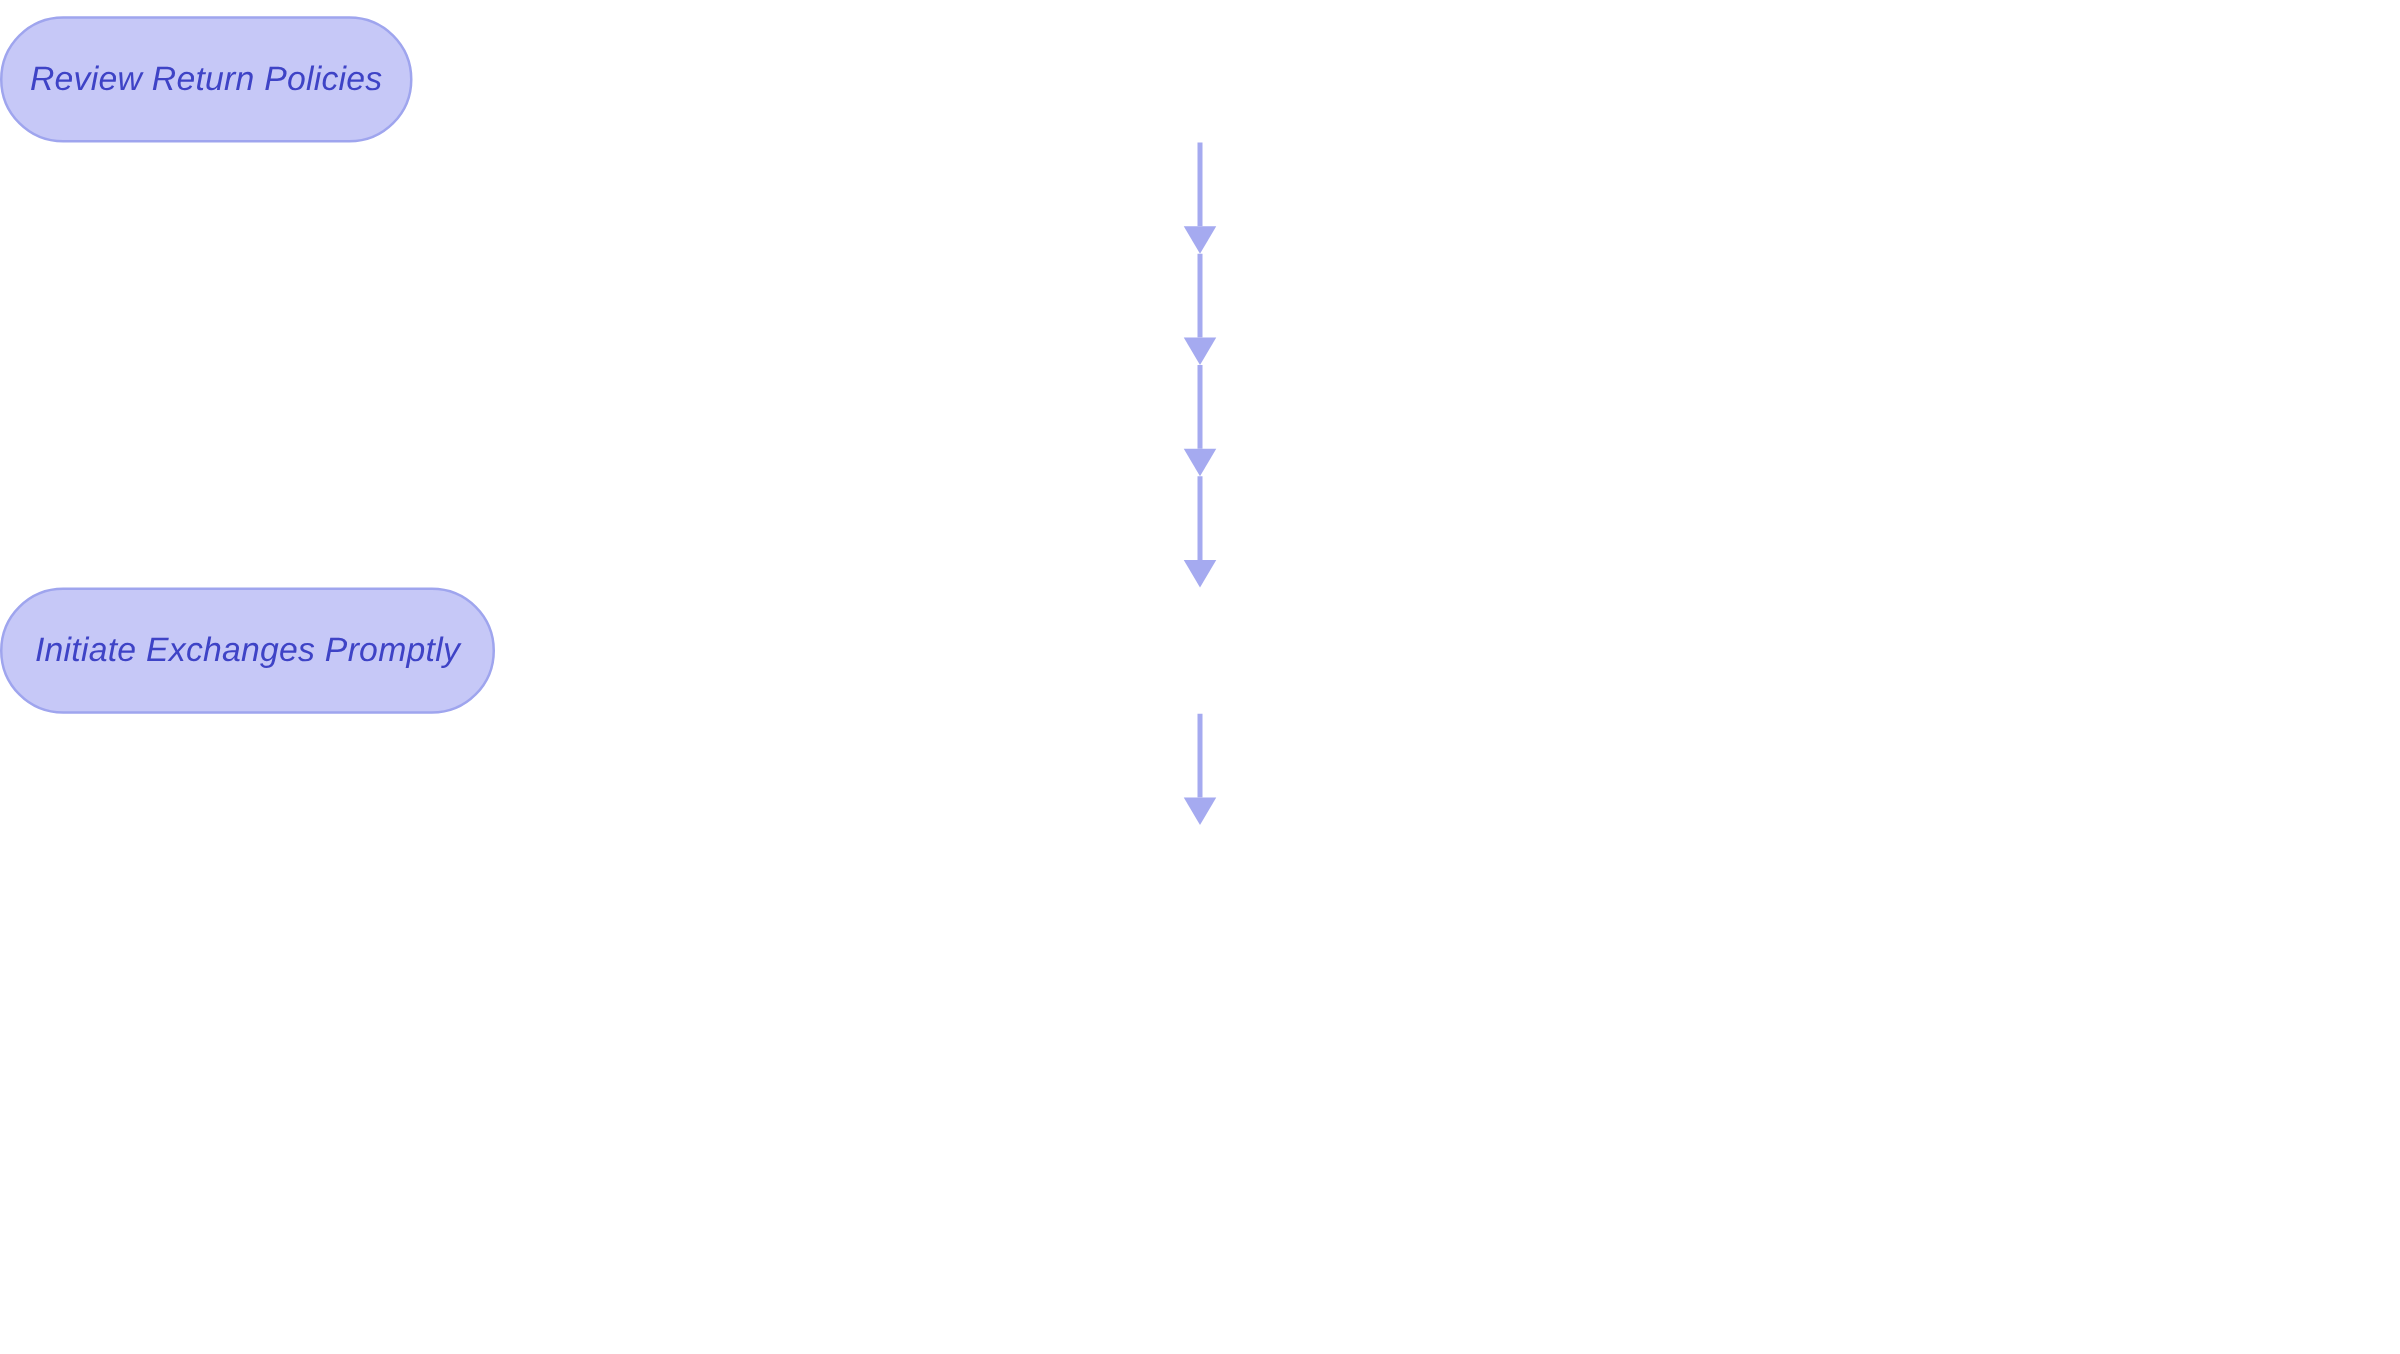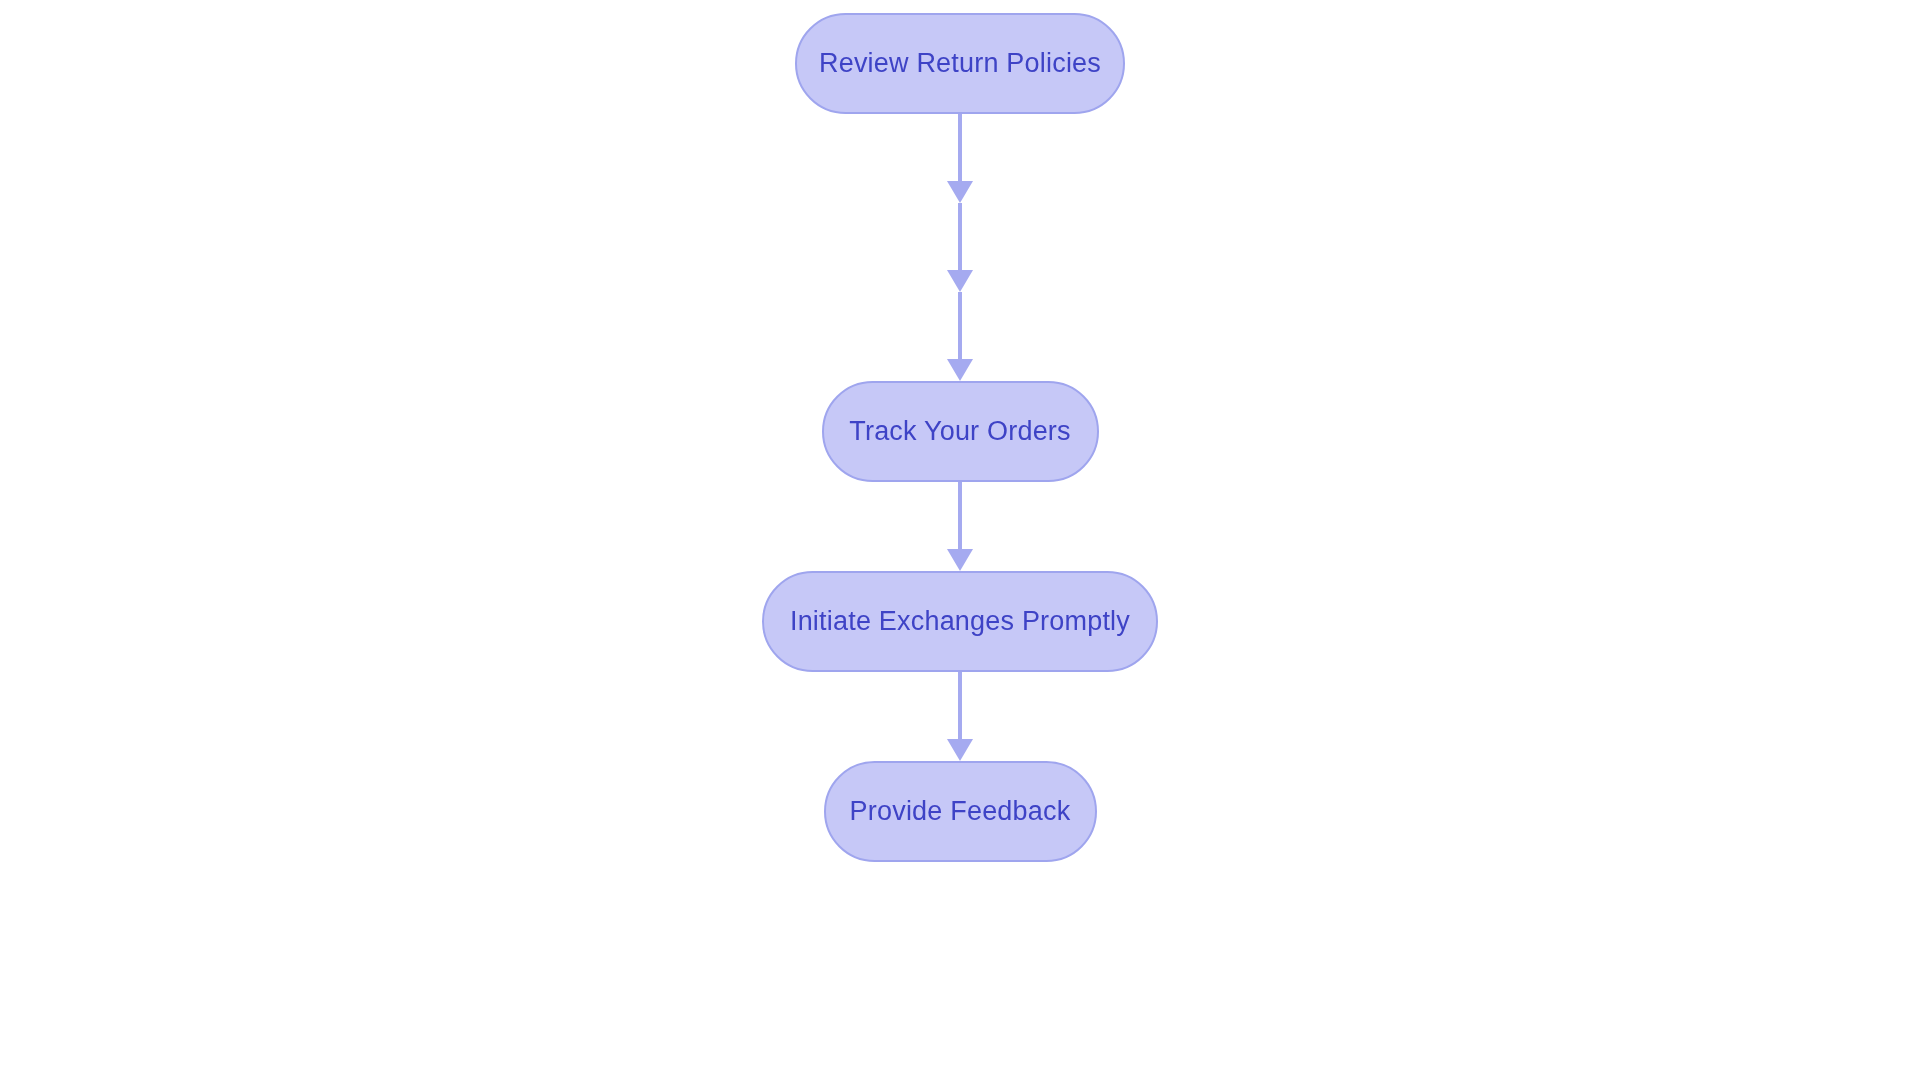--- a/index.html
+++ b/index.html
@@ -7,25 +7,25 @@
     padding: 0;
     background: #ffffff;
   }
   .canvas {
     position: relative;
     width: 1920px;
     height: 1083px;
     background: var(--page-bg, #ffffff);
     display: flex;
     flex-direction: column;
-    align-items: center;
     padding-top: 13px;
     box-sizing: border-box;
     font-family: "Liberation Sans", sans-serif;
     overflow: hidden;
+    font-style: italic;
   }
   .flow-node {
     height: 101px;
     box-sizing: border-box;
     background: var(--node-fill, #c6c8f7);
     border: 2px solid var(--node-border, #9fa5ee);
     border-radius: 50.5px;
     color: var(--text-color, #3e43c6);
     font-size: 27px;
     letter-spacing: 0.2px;
@@ -80,35 +80,29 @@
     <div class="shaft"></div>
     <div class="head"></div>
   </div>
 
 
   <div class="connector">
     <div class="shaft"></div>
     <div class="head"></div>
   </div>
 
-  <div class="flow-node n3">
-    <span>Track Your Orders</span>
-  </div>
 
   <div class="connector">
     <div class="shaft"></div>
     <div class="head"></div>
   </div>
 
   <div class="flow-node n4">
     <span>Initiate Exchanges Promptly</span>
   </div>
 
   <div class="connector">
     <div class="shaft"></div>
     <div class="head"></div>
   </div>
 
-  <div class="flow-node n5">
-    <span>Provide Feedback</span>
-  </div>
 
 </div>
 
 </body></html>

